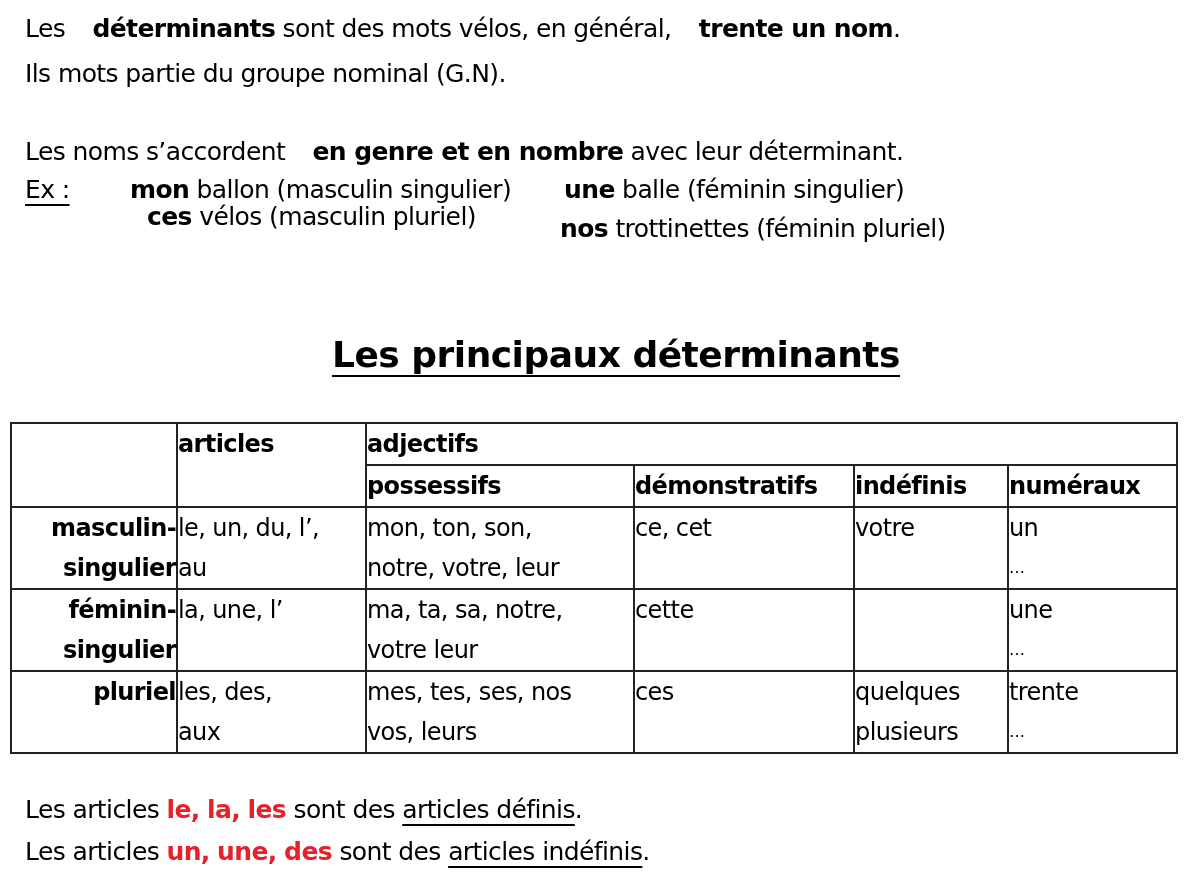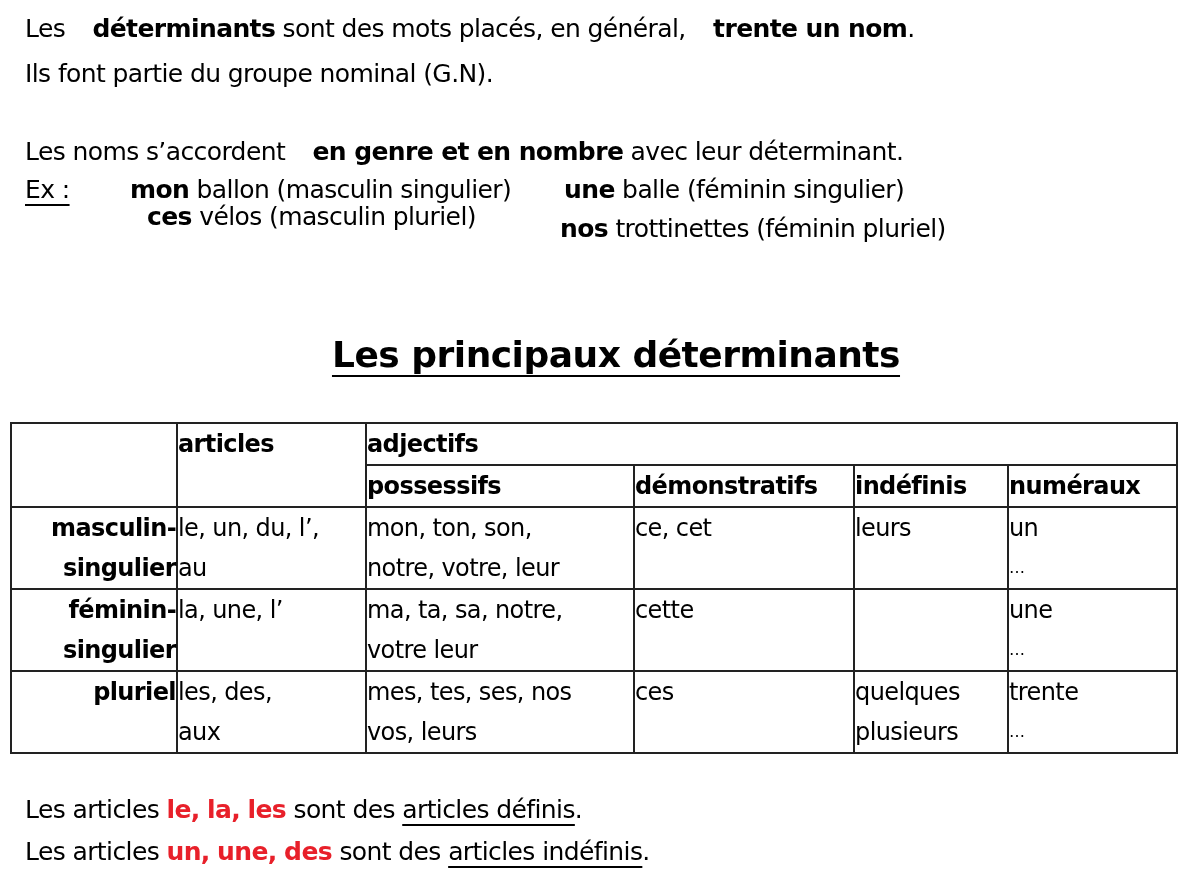--- a/index.html
+++ b/index.html
@@ -28,22 +28,22 @@
     border: 2px solid #222; padding: 0; text-align: left; vertical-align: top;
     line-height: 40px; font-weight: normal;
   }
   th { font-weight: bold; vertical-align: middle; }
   td.rowhead { text-align: right; padding-left: 14px; font-weight: bold; }
   .ell { font-size: 16px; letter-spacing: 1px; }
 </style>
 </head>
 <body>
 
-<div class="line" style="top:14px"><span>Les </span><b>déterminants</b><span> sont des mots placés, en général, </span><b>trente un nom</b><span>.</span></div>
-<div class="line" style="top:59px">Ils font partie du groupe nominal (G.N).</div>
+<div class="line" style="top:14px"><span>Les </span><b>déterminants</b><span> sont des mots vélos, en général, </span><b>trente un nom</b><span>.</span></div>
+<div class="line" style="top:59px">Ils mots partie du groupe nominal (G.N).</div>
 
 <div class="line" style="top:137px"><span>Les noms s’accordent </span><b>en genre et en nombre</b><span> avec leur déterminant.</span></div>
 
 <div class="line" style="top:175px"><span class="u">Ex :</span></div>
 <div class="line" style="top:175px; left:110px"><b>mon</b><span> ballon (masculin singulier)</span></div>
 <div class="line" style="top:175px; left:544px"><b>une</b><span> balle (féminin singulier)</span></div>
 <div class="line" style="top:202px; left:127px"><b>ces</b><span> vélos (masculin pluriel)</span></div>
 <div class="line" style="top:214px; left:540px"><b>nos</b><span> trottinettes (féminin pluriel)</span></div>
 
 <div class="title">Les principaux déterminants</div>
@@ -80,21 +80,21 @@
           <div>au</div>
         </td>
     <td>
           <div>mon, ton, son,</div>
           <div>notre, votre, leur</div>
         </td>
     <td>
           <div>ce, cet</div>
         </td>
     <td>
-          <div>leurs</div>
+          <div>votre</div>
         </td>
     <td>
           <div>un</div>
           <div class="ell">…</div>
         </td>
   </tr>
 
   <tr style="height:81px">
     <td class="rowhead">
           <div>féminin-</div>

